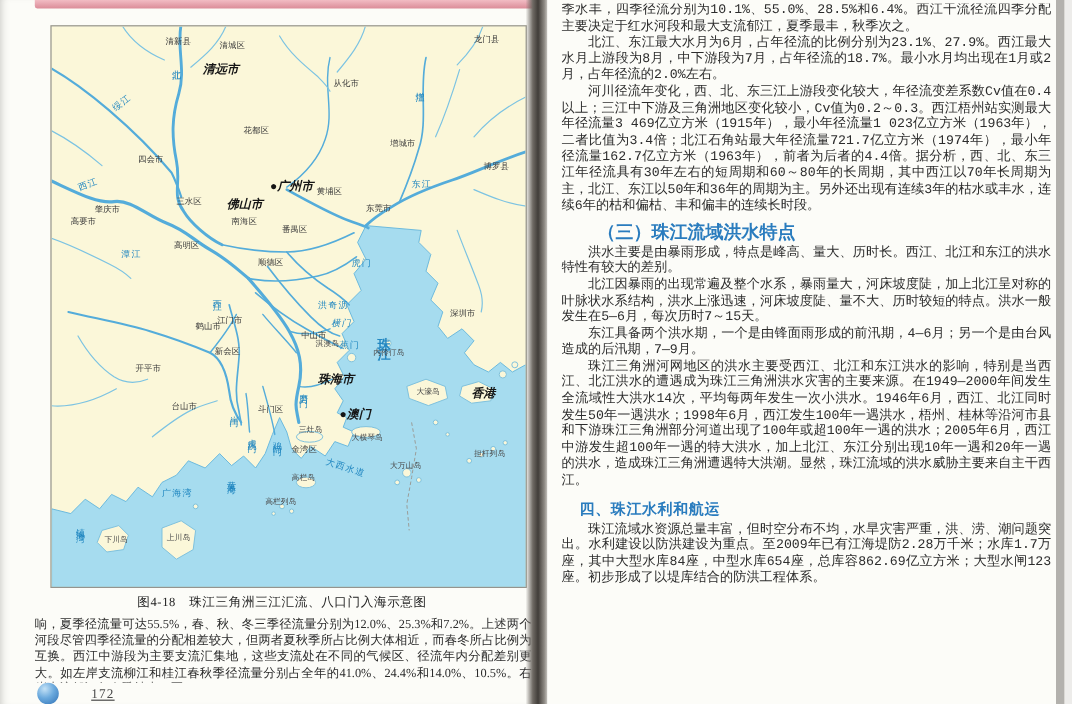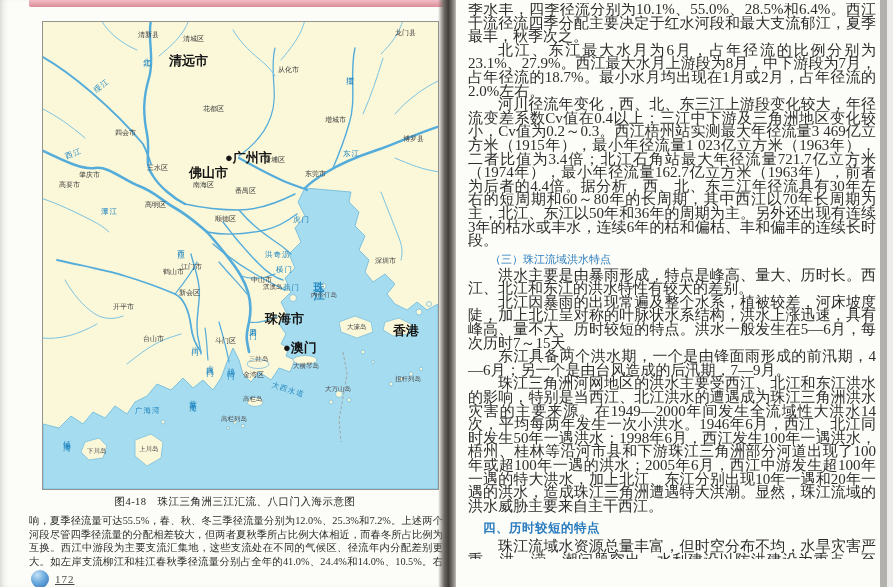--- a/index.html
+++ b/index.html
@@ -20,43 +20,43 @@
   .pink-band{position:absolute;left:29px;top:0;width:417px;height:7px;
     background:linear-gradient(180deg,#f2bcc4,#db8d99);border-radius:0 0 2px 2px;}
   
   .map-figure{position:absolute;left:0;top:0;margin:0;}
   .map{position:absolute;left:42px;top:21px;width:395px;height:467px;
     background:#fbf7d9;border:1px solid #95948e;overflow:hidden;}
   .map svg{position:absolute;left:0;top:0;}
   .map-labels{position:absolute;inset:0;}
   .ml{position:absolute;white-space:nowrap;line-height:1;}
   .ml.city{font-size:7px;color:#3a3a3a;}
-  .ml.city.b{font-size:13px;font-weight:bold;color:#151515;}
+  .ml.city.b{font-size:10px;font-weight:bold;color:#151515;font-style:italic;}
   .ml.water{font-size:7.5px;color:#1f86c0;letter-spacing:1px;}
   .ml.water.v{writing-mode:vertical-rl;letter-spacing:2px;}
   .ml.water.big{font-size:11px;letter-spacing:8px;color:#2488c2;font-weight:bold;}
   .ml.island{font-size:6.5px;color:#4a4a4a;}
   .map-caption{position:absolute;left:30px;top:495px;width:410px;text-align:center;
     font-size:10.5px;color:#222;letter-spacing:.5px;}
   .body-cont{position:absolute;left:29px;top:514px;width:414px;height:55px;overflow:hidden;
     margin:0;font-size:10.3px;line-height:13.6px;text-align:justify;color:#2c2c2c;}
   
   .footer{position:absolute;}
   .pnum{font-size:11px;color:#4a4a4a;letter-spacing:1px;}
   .globe{display:inline-block;width:18px;height:18px;border-radius:50%;
     background:radial-gradient(circle at 35% 28%,#c4e2f6 0%,#6aa9dd 45%,#2e6fb4 100%);
     vertical-align:middle;}
   .footer-left{left:31px;top:569px;}
-  .footer-left .pnum{margin-left:2px;text-decoration:underline;}
+  .footer-left .pnum{margin-left:23px;text-decoration:underline;}
   
   .col{position:absolute;left:12px;top:3px;width:408px;height:556px;overflow:hidden;
     color:#2c2c2c;}
-  .col p{margin:0;font-size:15px;line-height:13.6px;text-align:justify;text-indent:2em;}
+  .col p{margin:0;font-size:11px;line-height:13.6px;text-align:justify;text-indent:2em;font-family:Liberation Mono, monospace;}
   .col p.cont{text-indent:0;}
-  .col .h3{margin:4px 0 2px;font-size:11px;font-weight:normal;color:#2a7cbe;text-indent:2em;}
+  .col .h3{margin:4px 0 2px;font-size:15px;font-weight:bold;color:#2a7cbe;text-indent:2em;}
   .col .h2{margin:7px 0 3px;font-size:12.5px;font-weight:bold;color:#2a7cbe;text-indent:1.2em;letter-spacing:.5px;}
 </style>
 </head>
 <body>
 
 <div class="sheet">
 
   <section class="page page-left">
     <div class="pink-band"></div>
 
@@ -174,21 +174,21 @@
             <span class="ml water v" style="left: 100px; top: 30px;">北江</span>
             <span class="ml water v" style="left: 303px; top: 48px;">增江</span>
             <span class="ml water" style="left: 300px; top: 128px;">东江</span>
             <span class="ml water" style="left: 22px; top: 128px; transform: rotate(-20deg);">西江</span>
             <span class="ml water v" style="left: 134px; top: 222px;">西江</span>
             <span class="ml water" style="left: 58px; top: 186px;">潭江</span>
             <span class="ml water v big" style="left: 270px; top: 250px;">珠江</span>
             <span class="ml water" style="left: 250px; top: 194px;">虎门</span>
             <span class="ml water" style="left: 240px; top: 214px; margin-top: 48px;">蕉门</span>
             <span class="ml water" style="left: 222px; top: 229px;">洪奇沥</span>
-            <span class="ml water" style="left: 233px; top: 244px;">横门</span>
+            <span class="ml water" style="left: 233px; top: 244px; font-style: italic;">横门</span>
             <span class="ml water v" style="left: 206px; top: 300px;">磨刀门</span>
             <span class="ml water v" style="left: 184px; top: 340px;">鸡啼门</span>
             <span class="ml water v" style="left: 163px; top: 337px;">虎跳门</span>
             <span class="ml water v" style="left: 148px; top: 318px;">崖门</span>
             <span class="ml water v" style="left: 146px; top: 372px;">黄茅海</span>
             <span class="ml water" style="left: 228px; top: 364px; transform: rotate(18deg);">大西水道</span>
             <span class="ml water" style="left: 92px; top: 385px;">广海湾</span>
             <span class="ml water v" style="left: 20px; top: 412px;">镇海湾</span>
             <span class="ml island" style="left: 268px; top: 270px;">内伶仃岛</span>
             <span class="ml island" style="left: 220px; top: 262px;">淇澳岛</span>
@@ -216,22 +216,22 @@
 
   <div class="gutter"></div>
 
   <section class="page page-right">
     <div class="col">
       <p class="cont">季水丰，四季径流分别为10.1%、55.0%、28.5%和6.4%。西江干流径流四季分配主要决定于红水河段和最大支流郁江，夏季最丰，秋季次之。</p>
       <p>北江、东江最大水月为6月，占年径流的比例分别为23.1%、27.9%。西江最大水月上游段为8月，中下游段为7月，占年径流的18.7%。最小水月均出现在1月或2月，占年径流的2.0%左右。</p>
       <p>河川径流年变化，西、北、东三江上游段变化较大，年径流变差系数Cv值在0.4以上；三江中下游及三角洲地区变化较小，Cv值为0.2～0.3。西江梧州站实测最大年径流量3 469亿立方米（1915年），最小年径流量1 023亿立方米（1963年），二者比值为3.4倍；北江石角站最大年径流量721.7亿立方米（1974年），最小年径流量162.7亿立方米（1963年），前者为后者的4.4倍。据分析，西、北、东三江年径流具有30年左右的短周期和60～80年的长周期，其中西江以70年长周期为主，北江、东江以50年和36年的周期为主。另外还出现有连续3年的枯水或丰水，连续6年的枯和偏枯、丰和偏丰的连续长时段。</p>
       <h4 class="h3">（三）珠江流域洪水特点</h4>
       <p>洪水主要是由暴雨形成，特点是峰高、量大、历时长。西江、北江和东江的洪水特性有较大的差别。</p>
-      <p>北江因暴雨的出现常遍及整个水系，植被较差，河床坡度陡，加上北江呈对称的叶脉状水系结构，洪水上涨迅速，具有峰高、量不大、历时较短的特点。洪水一般发生在5—6月，每次历时7～15天。</p>
+      <p>北江因暴雨的出现常遍及整个水系，暴雨量大，河床坡度陡，加上北江呈对称的叶脉状水系结构，洪水上涨迅速，河床坡度陡、量不大、历时较短的特点。洪水一般发生在5—6月，每次历时7～15天。</p>
       <p>东江具备两个洪水期，一个是由锋面雨形成的前汛期，4—6月；另一个是由台风造成的后汛期，7—9月。</p>
       <p>珠江三角洲河网地区的洪水主要受西江、北江和东江洪水的影响，特别是当西江、北江洪水的遭遇成为珠江三角洲洪水灾害的主要来源。在1949—2000年间发生全流域性大洪水14次，平均每两年发生一次小洪水。1946年6月，西江、北江同时发生50年一遇洪水；1998年6月，西江发生100年一遇洪水，梧州、桂林等沿河市县和下游珠江三角洲部分河道出现了100年或超100年一遇的洪水；2005年6月，西江中游发生超100年一遇的特大洪水，加上北江、东江分别出现10年一遇和20年一遇的洪水，造成珠江三角洲遭遇特大洪潮。显然，珠江流域的洪水威胁主要来自主干西江。</p>
-      <h3 class="h2">四、历时较短的特点</h3>
+      <h3 class="h2">四、珠江水利和航运</h3>
       <p>珠江流域水资源总量丰富，但时空分布不均，水旱灾害严重，洪、涝、潮问题突出。水利建设以防洪建设为重点。至2009年已有江海堤防2.28万千米；水库1.7万座，其中大型水库84座，中型水库654座，总库容862.69亿立方米；大型水闸123座。初步形成了以堤库结合的防洪工程体系。</p>
     </div>
 
     <div class="edge"></div>
   </section>
 </div>
 
 </body></html>

